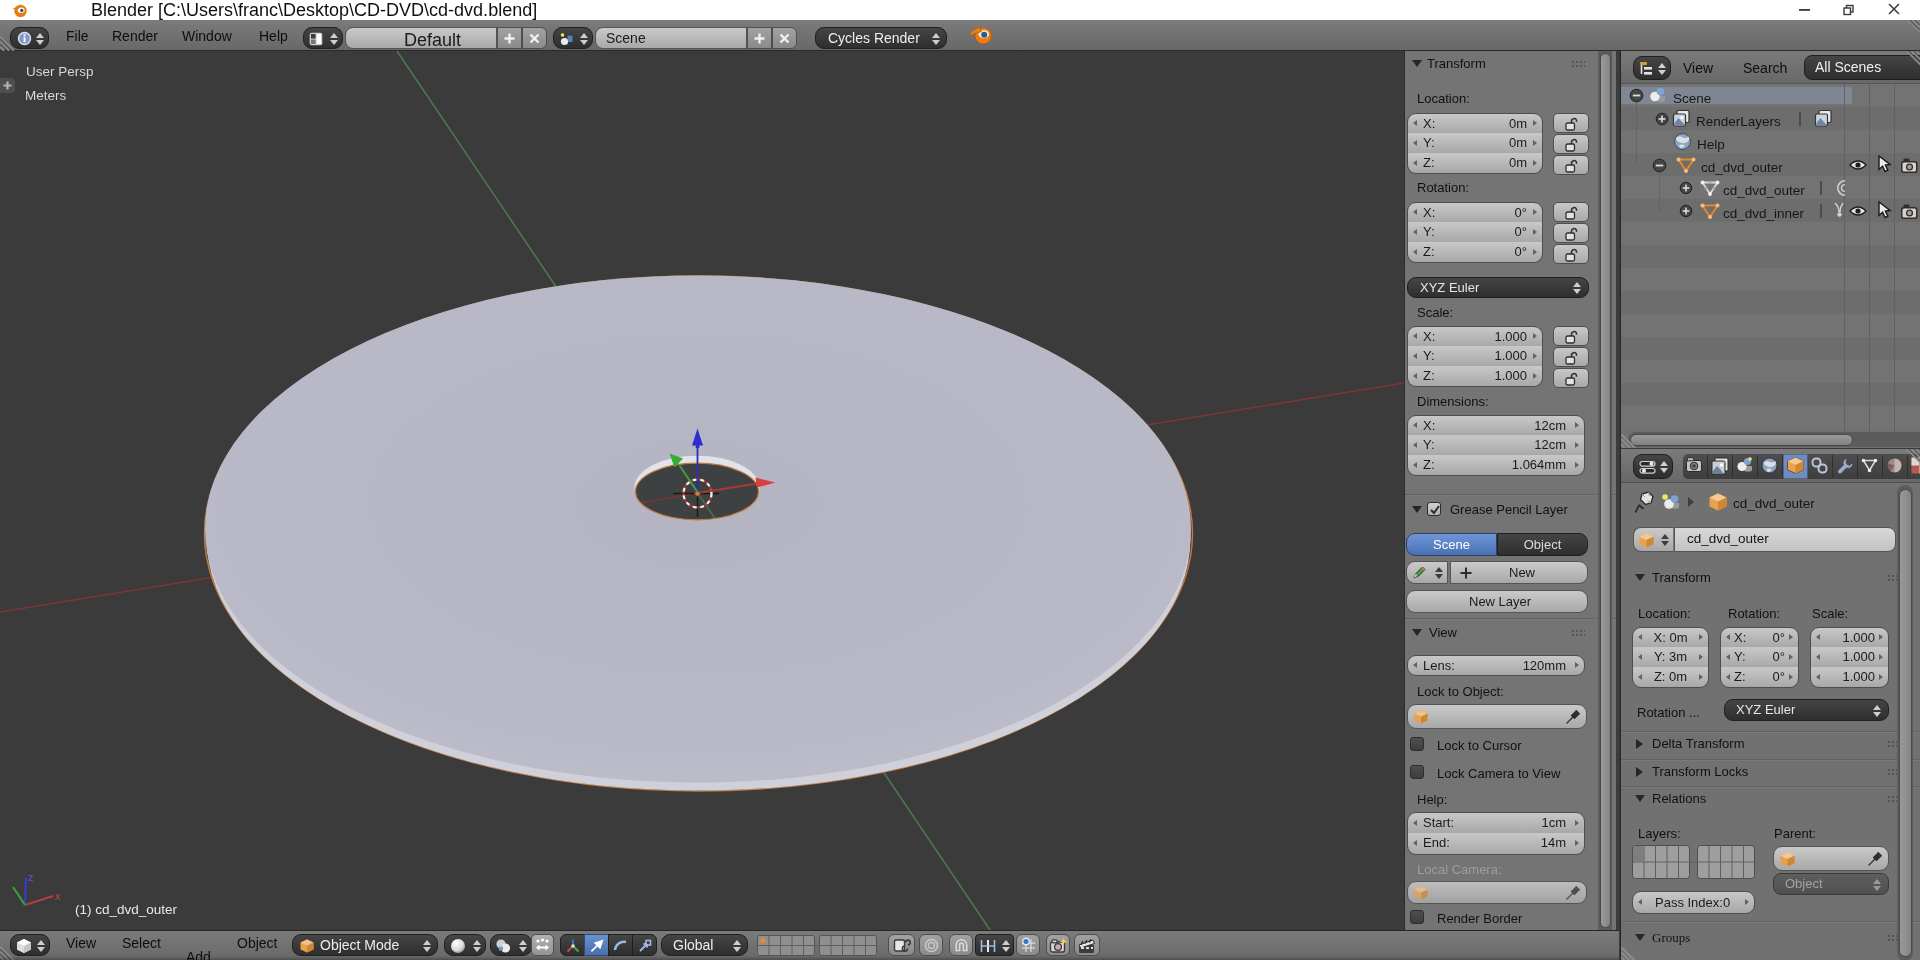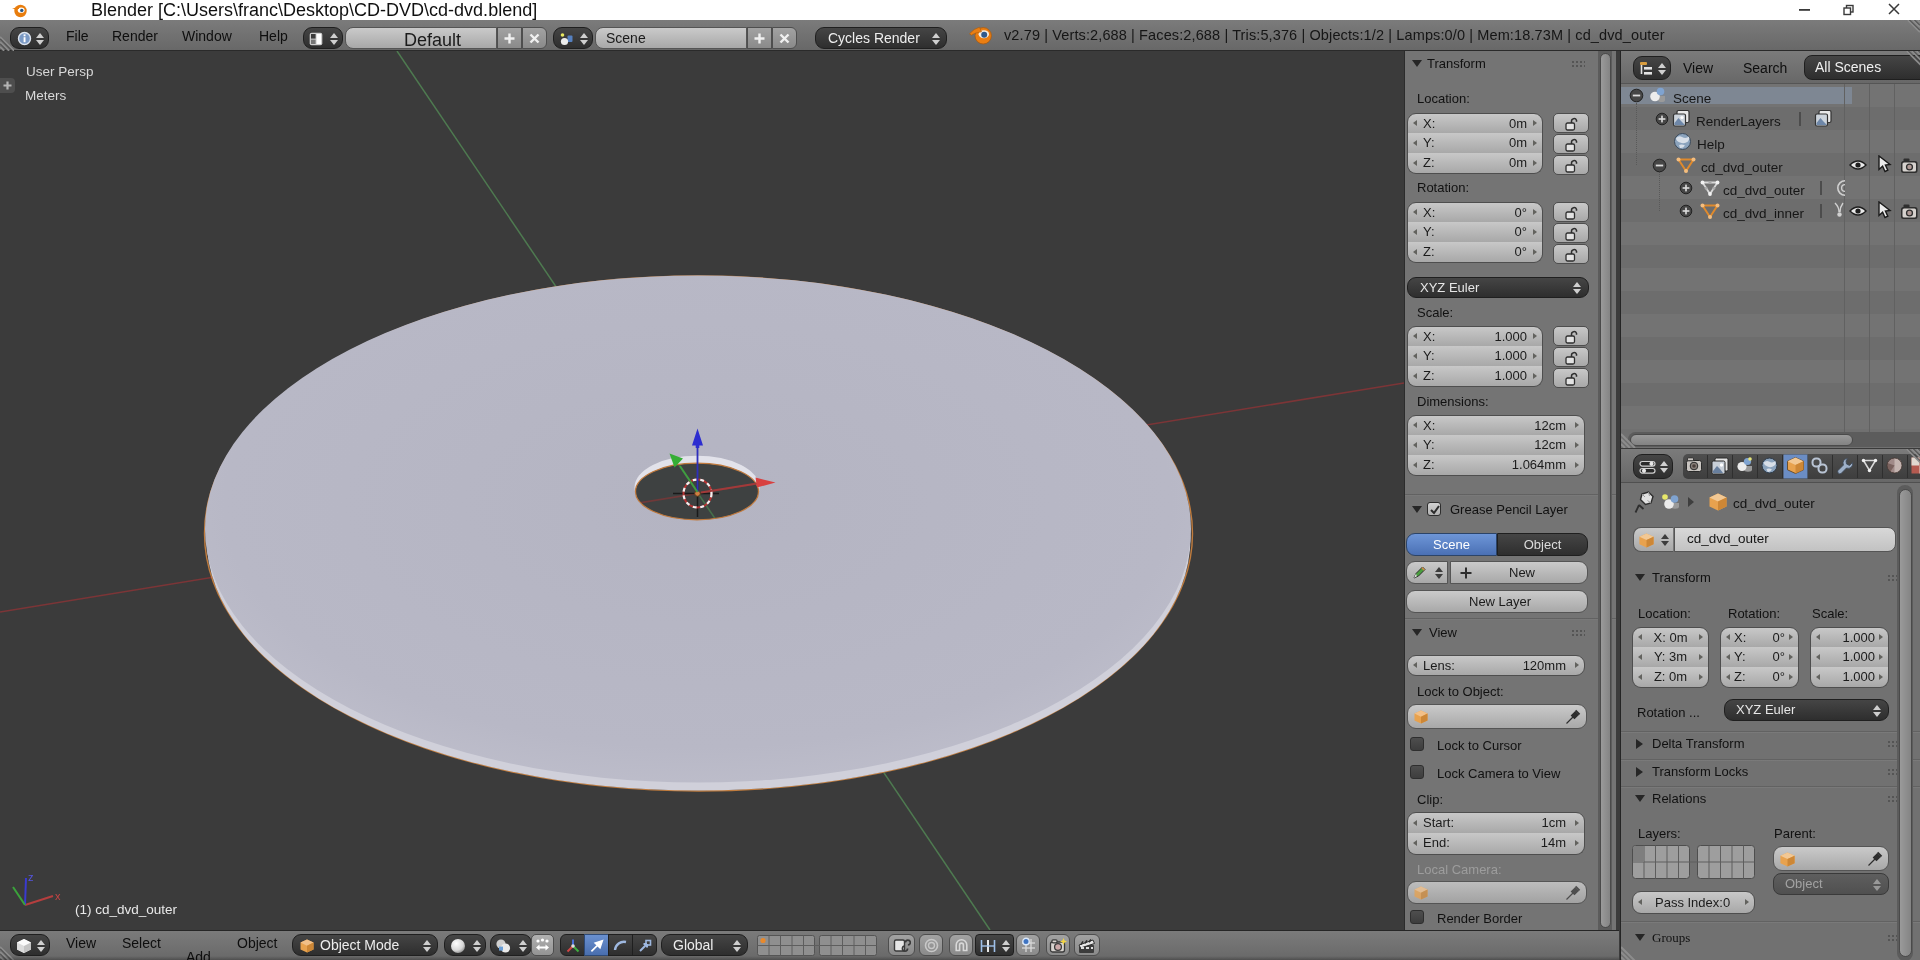--- a/index.html
+++ b/index.html
@@ -145,21 +145,20 @@
     <span class="abs" style="left:12px;top:2px;font-size:14px;color:#eee;">Cycles Render</span>
     <span class="ud" style="right:6px;top:5px;"></span>
   </div>
   <svg class="abs" style="left:969px;top:4px" width="24" height="22" viewBox="0 0 24 22">
     <circle cx="14.2" cy="11.8" r="8.2" fill="#ea7e12"></circle>
     <circle cx="14.2" cy="11.8" r="8.2" fill="none" stroke="#a85a10" stroke-width="0.8"></circle>
     <ellipse cx="14.8" cy="10.2" rx="5.2" ry="4" fill="#f2ece2"></ellipse>
     <circle cx="15.2" cy="10.8" r="3" fill="#2f5a8c"></circle>
     <path d="M0.5 9.8 Q5 4.5 10.5 3.2 L12.5 7.8 Q6 8.6 2.5 11.2 Z" fill="#ea7e12" stroke="#a85a10" stroke-width="0.6"></path>
   </svg>
-  <div class="abs" style="left:1004px;top:7px;font-size:14.5px;color:#161616;letter-spacing:0.12px;">v2.79 | Verts:2,688 | Faces:2,688 | Tris:5,376 | Objects:1/2 | Lamps:0/0 | Mem:18.73M | cd_dvd_outer</div>
   <svg class="abs" style="right:0;top:0" width="16" height="31" viewBox="0 0 16 31">
     <g stroke="#8c8c8c" stroke-width="2">
           <line x1="4" y1="0" x2="16" y2="12"></line>
           <line x1="9" y1="0" x2="16" y2="7"></line>
           <line x1="14" y1="0" x2="16" y2="2"></line>
         </g>
     <g stroke="#3e3e3e" stroke-width="1">
           <line x1="5.5" y1="0" x2="16" y2="10.5"></line>
           <line x1="10.5" y1="0" x2="16" y2="5.5"></line>
           <line x1="15.5" y1="0" x2="16" y2="0.5"></line>
@@ -608,21 +607,21 @@
     </svg>
     <svg class="abs" style="right:5px;top:4px" width="16" height="16" viewBox="0 0 16 16">
       <path d="M1.5 14.5 L8 8 M8 8 L6.5 6.5 L10 3 L13 6 L9.5 9.5 Z" fill="#2e2e2e" stroke="#2e2e2e" stroke-width="1.2"></path>
       <path d="M10.5 1.5 L14.5 5.5" stroke="#2e2e2e" stroke-width="2"></path>
     </svg>
   </div>
   <div class="chk" style="left:5px;top:686px;"></div>
   <div class="phead" style="left:32px;top:687px;">Lock to Cursor</div>
   <div class="chk" style="left:5px;top:714px;"></div>
   <div class="phead" style="left:32px;top:715px;">Lock Camera to View</div>
-  <div class="phead" style="left:12px;top:741px;">Clip:</div>
+  <div class="phead" style="left:12px;top:741px;">Help:</div>
   <div class="nrow rtop" style="top:761px;width:178px;height:22px;">
         <span class="tl"></span>
         <span class="lab">Start:</span>
         <span class="val" style="right:18px;">1cm</span>
         <span class="tr"></span>
       </div>
   <div class="nrow rbot" style="top:782px;width:178px;height:22px;">
         <span class="tl"></span>
         <span class="lab">End:</span>
         <span class="val" style="right:18px;">14m</span>

